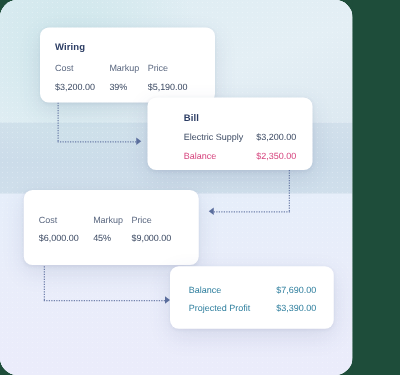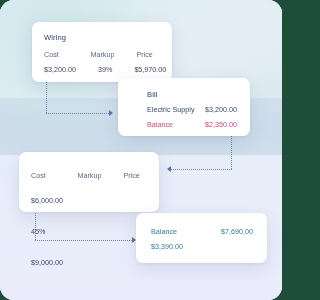--- a/index.html
+++ b/index.html
@@ -101,21 +101,21 @@
 
   
   .card {
     position: absolute;
     background: #ffffff;
     border-radius: 7px;
     box-shadow: 0 6px 18px rgba(60,80,120,.13), 0 1px 3px rgba(60,80,120,.08);
   }
   .card-title {
     font-size: 7.6px;
-    font-weight: normal;
+    font-weight: bold;
     color: #2b3c63;
     letter-spacing: .1px;
   }
   .row {
     display: flex;
     align-items: baseline;
   }
   .col-head {
     font-size: 7.2px;
     color: #5b6880;
@@ -127,21 +127,21 @@
   .kv {
     display: flex;
     justify-content: space-between;
     align-items: baseline;
   }
   .kv .k { font-size: 7.2px; }
   .kv .v { font-size: 7.2px; }
 
   
   .w-pad { padding: 11px 12px 10px 12px; }
-  .grid3 { display: flex; gap: 22px; }
+  .grid3 { display: flex; }
   .g-cost  { width: 54px; }
   .g-markup{ width: 38px; }
   .g-price { width: 52px; }
 
   
   .bill-pad { padding: 12px 13px 12px 29px; }
   .bill-line { margin-top: 6px; }
   .ink-dark { color: #3c4a63; }
   .ink-pink { color: #d6447e; }
   .ink-teal { color: #2f7f9e; }
@@ -187,21 +187,21 @@
     <div class="w-pad">
       <div class="card-title">Wiring</div>
       <div class="grid3 row" style="margin-top:8px;">
         <div class="col-head g-cost">Cost</div>
         <div class="col-head g-markup">Markup</div>
         <div class="col-head g-price">Price</div>
       </div>
       <div class="grid3 row" style="margin-top:6px;">
         <div class="col-val g-cost">$3,200.00</div>
         <div class="col-val g-markup">39%</div>
-        <div class="col-val g-price">$5,970.00</div>
+        <div class="col-val g-price">$5,190.00</div>
       </div>
     </div>
   </div>
 
   <div class="card" style="left:118px; top:78px; width:132px; height:58px;">
     <div class="bill-pad">
       <div class="card-title">Bill</div>
       <div class="kv bill-line">
         <span class="k ink-dark">Electric Supply</span>
         <span class="v ink-dark">$3,200.00</span>
@@ -213,33 +213,34 @@
     </div>
   </div>
 
   <div class="card" style="left:19px; top:152px; width:140px; height:60px;">
     <div class="w-pad">
       <div class="grid3 row" style="margin-top:8px;">
         <div class="col-head g-cost">Cost</div>
         <div class="col-head g-markup">Markup</div>
         <div class="col-head g-price">Price</div>
       </div>
-      <div class="grid3 row" style="margin-top:16px;flex-direction:column;">
+      <div class="grid3 row" style="margin-top:6px;">
         <div class="col-val g-cost">$6,000.00</div>
         <div class="col-val g-markup">45%</div>
         <div class="col-val g-price">$9,000.00</div>
       </div>
     </div>
   </div>
 
   <div class="card" style="left:136px; top:213px; width:131px; height:50px;">
     <div class="sum-pad">
       <div class="kv">
         <span class="k ink-teal">Balance</span>
         <span class="v ink-teal">$7,690.00</span>
       </div>
       <div class="kv sum-line">
+        <span class="k ink-teal">Projected Profit</span>
         <span class="v ink-teal">$3,390.00</span>
       </div>
     </div>
   </div>
 
 </div>
 
 </body></html>

